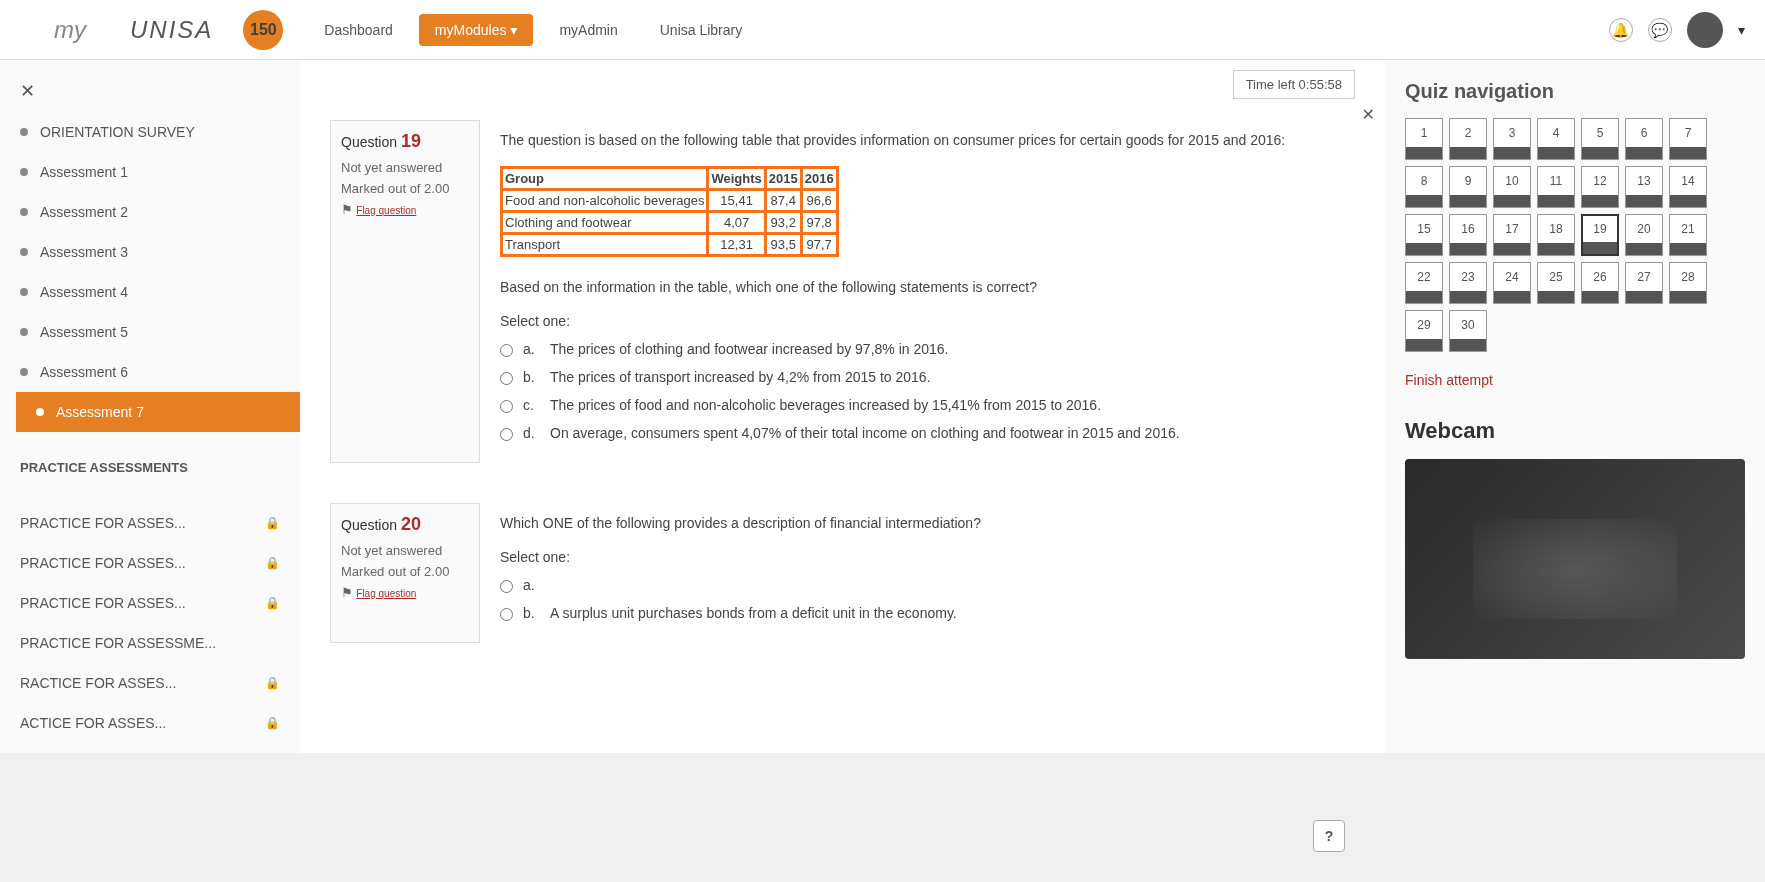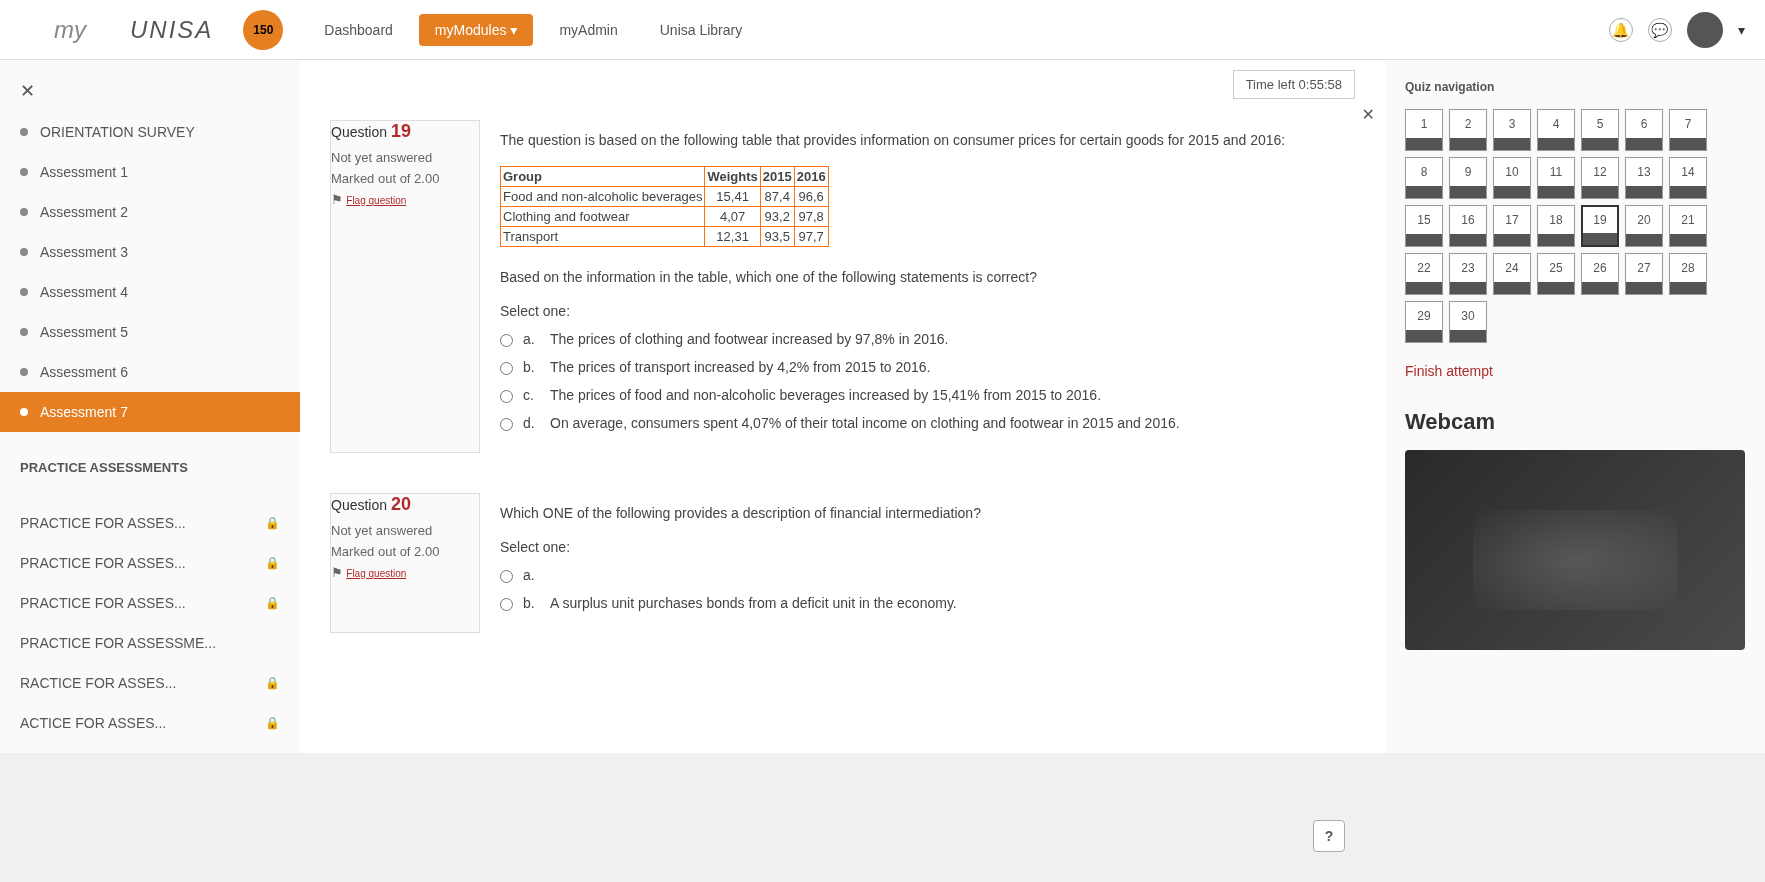--- a/index.html
+++ b/index.html
@@ -1,55 +1,55 @@
 <!DOCTYPE html>
 <html><head>
 <meta charset="utf-8">
 <style>
 * { box-sizing: border-box; margin: 0; padding: 0; }
 body { font-family: Arial, sans-serif; background: #f0f0f0; color: #333; font-size: 14px; }
 .header { background: #fff; height: 60px; display: flex; align-items: center; padding: 0 20px; border-bottom: 1px solid #ddd; }
 .logo { font-style: italic; color: #888; font-size: 24px; margin-right: 10px; margin-left: 34px; }
 .logo-text { color: #555; font-weight: 300; letter-spacing: 2px; }
-.years-badge { background: #e67e22; color: #000000; border-radius: 50%; width: 40px; height: 40px; display: flex; align-items: center; justify-content: center; font-size: 12px; font-weight: bold; margin: 0 20px; }
+.years-badge { background: #e67e22; color: #404040; border-radius: 50%; width: 40px; height: 40px; display: flex; align-items: center; justify-content: center; font-size: 16px; font-weight: bold; margin: 0 20px; }
 .nav-item { padding: 8px 16px; margin: 4px 5px; color: #555; cursor: pointer; border-radius: 4px; }
 .nav-item.active { background: #e67e22; color: #fff; }
 .header-right { margin-left: auto; display: flex; align-items: center; gap: 15px; }
 .icon-btn { width: 24px; height: 24px; border: 1px solid #aaa; border-radius: 50%; display: flex; align-items: center; justify-content: center; cursor: pointer; color: #666; }
 .avatar { width: 36px; height: 36px; border-radius: 50%; background: #555; }
 .container { display: flex; }
 .sidebar { width: 300px; background: #fafafa; padding: 10px 0; }
 .close-x { padding: 10px 20px; font-size: 18px; cursor: pointer; color: #555; }
 .side-item { padding: 12px 20px; display: flex; align-items: center; color: #555; cursor: pointer; }
 .side-item .dot { width: 8px; height: 8px; border-radius: 50%; background: #888; margin-right: 12px; }
-.side-item.active { background: #e67e22; color: #fff; }
+.side-item.active { background: #e67e22; color: #fff; margin-left: 16px; }
 .side-item.active .dot { background: #fff; }
 .side-header { padding: 28px 20px; color: #555; font-weight: bold; font-size: 13px; }
 .side-lock { margin-left: auto; font-size: 12px; }
 .main { flex: 1; padding: 20px 30px; background: #fff; position: relative; }
 .time-left { position: absolute; right: 30px; top: 10px; border: 1px solid #ccc; padding: 6px 12px; font-size: 13px; color: #555; }
 .close-main { position: absolute; right: 10px; top: 45px; cursor: pointer; color: #555; font-size: 16px; }
 .question-block { display: flex; margin-bottom: 30px; margin-top: 40px; }
-.q-sidebar { width: 150px; border: 1px solid #ddd; background: #fafafa; font-size: 13px; color: #666; }
+.q-sidebar { width: 150px; padding: 10px; border: 1px solid #ddd; background: #fafafa; font-size: 13px; color: #666; }
 .q-sidebar .qnum { font-size: 14px; color: #333; margin-bottom: 8px; }
 .q-sidebar .qnum b { font-size: 18px; color: #b02a2a; }
 .q-sidebar div { margin-bottom: 6px; }
 .flag-link { color: #b02a2a; text-decoration: underline; cursor: pointer; font-size: 10px; }
 .q-content { flex: 1; padding: 10px 20px; color: #444; }
 .q-text { margin-bottom: 15px; line-height: 1.5; }
 table.data { border-collapse: collapse; margin: 10px 0 20px; font-size: 13px; }
-table.data td, table.data th { border: 1px solid #f97316; padding: 2px 2px; text-align: left; }
+table.data td, table.data th { border: 3px solid #f97316; padding: 2px 2px; text-align: left; }
 table.data th { font-weight: bold; }
 table.data td.num { text-align: center; }
 .options { margin-top: 10px; }
 .option { display: flex; align-items: flex-start; margin: 12px 0; }
 .option input { margin-right: 10px; margin-top: 3px; }
 .option .letter { margin-right: 12px; min-width: 15px; }
 .right-panel { width: 380px; padding: 20px; background: #fafafa; }
-.quiz-nav-title { font-size: 12px; font-weight: bold; color: #555; margin-bottom: 15px; }
+.quiz-nav-title { font-size: 20px; font-weight: bold; color: #555; margin-bottom: 15px; }
 .qgrid { display: flex; flex-wrap: wrap; gap: 6px; margin-bottom: 20px; }
 .qbox { width: 38px; height: 42px; border: 1px solid #999; background: #fff; display: flex; flex-direction: column; cursor: pointer; font-size: 12px; }
 .qbox .num { flex: 1; display: flex; align-items: center; justify-content: center; color: #555; }
 .qbox .bar { height: 12px; background: #555; }
 .qbox.current { border: 2px solid #333; }
 .finish-link { color: #b02a2a; cursor: pointer; margin-bottom: 30px; display: block; }
 .webcam-title { font-size: 22px; font-weight: bold; color: #333; margin-bottom: 15px; }
 .webcam-box { width: 100%; height: 200px; background: linear-gradient(135deg, #2a2a2a, #4a4a4a); border-radius: 4px; position: relative; overflow: hidden; }
 .webcam-box::after { content: ''; position: absolute; top: 30%; left: 20%; width: 60%; height: 50%; background: radial-gradient(ellipse, rgba(255,255,255,0.15), transparent); }
 .help-btn { position: fixed; bottom: 30px; right: 420px; width: 32px; height: 32px; border: 1px solid #aaa; border-radius: 4px; background: #fff; display: flex; align-items: center; justify-content: center; font-weight: bold; color: #555; cursor: pointer; }

